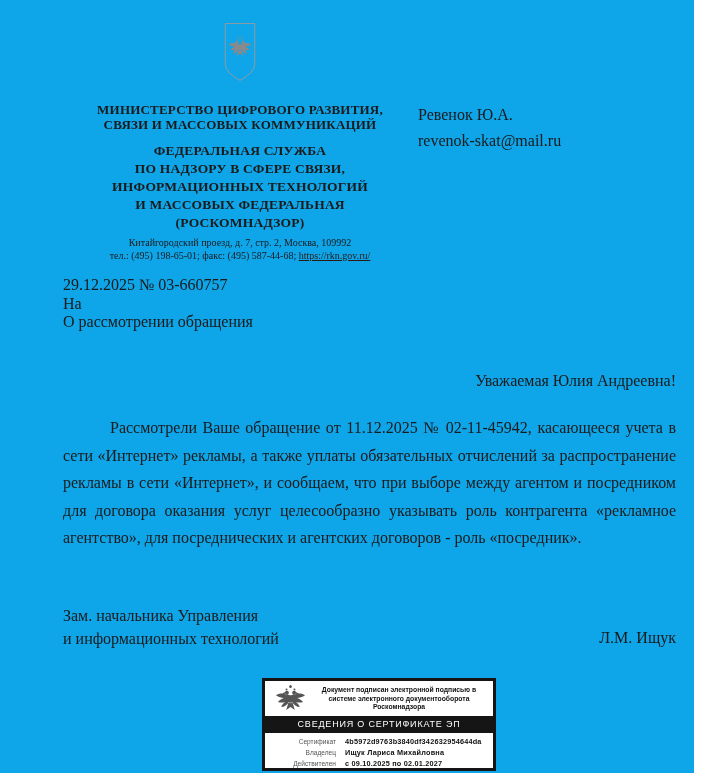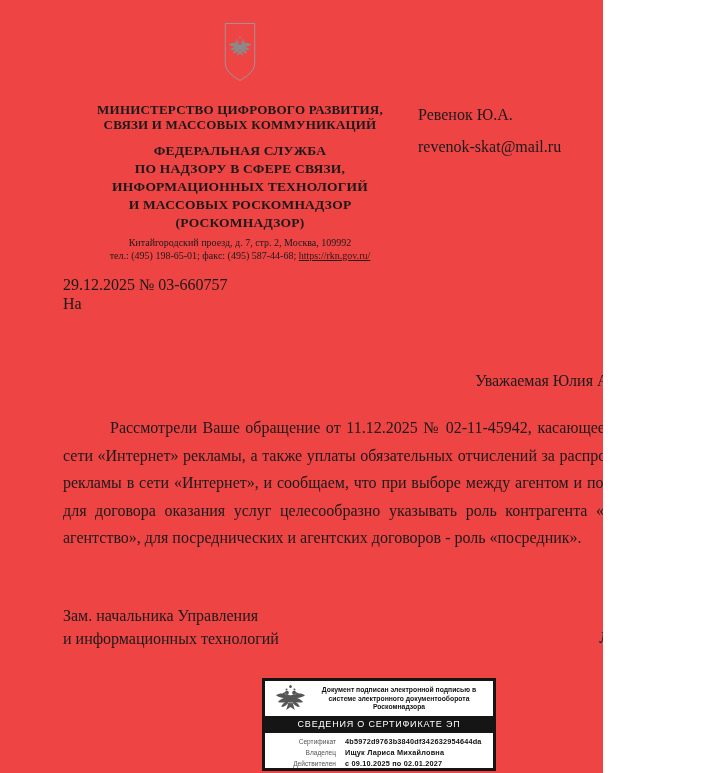--- a/index.html
+++ b/index.html
@@ -1,32 +1,32 @@
 <!DOCTYPE html>
 <html><head>
 <meta charset="utf-8">
 <style>
   html,body{margin:0;padding:0;background:#ffffff;}
-  .page{position:relative;width:603px;height:773px;background:#ef4444;
+  .page{position:relative;width:694px;height:773px;background:#0ea5e9;
         font-family:"Liberation Serif","DejaVu Serif",serif;color:#1a1a1a;overflow:hidden;}
 
   
   .header-left{position:absolute;left:60px;top:12px;width:360px;text-align:center;}
   .emblem{display:block;margin:0 auto;width:46px;height:80px;}
   .ministry{margin-top:10px;font-weight:bold;font-size:13px;line-height:15px;letter-spacing:.2px;}
   .service{margin-top:10px;font-weight:bold;font-size:13.5px;line-height:18px;letter-spacing:.2px;}
   .addr{margin-top:4px;font-size:10px;line-height:13px;}
   .site{text-decoration:underline;color:#2b1a14;cursor:pointer;}
 
   
   .ref{position:absolute;left:63px;top:276px;font-size:16px;line-height:18.5px;}
 
   
   .recipient{position:absolute;left:418px;top:106px;width:210px;text-align:left;font-size:16px;}
-  .recipient .email{margin-top:14px;}
+  .recipient .email{margin-top:8px;}
 
   .salutation{position:absolute;left:63px;top:372px;width:613px;text-align:right;font-size:16px;}
 
   .body-par{position:absolute;left:63px;top:414px;width:613px;font-size:16px;line-height:27.5px;
             text-align:justify;text-align-last:left;text-indent:47px;}
 
   .sig{position:absolute;left:63px;top:604px;width:613px;font-size:16px;line-height:23px;}
   .sig .name{position:absolute;right:0;bottom:1px;}
 
   
@@ -73,37 +73,38 @@
       <use href="#eagle" x="22" y="14" width="56" height="84" style="color:#8a8a8a"></use>
     </svg>
     <div class="ministry">
       <div>МИНИСТЕРСТВО ЦИФРОВОГО РАЗВИТИЯ,</div>
       <div>СВЯЗИ И МАССОВЫХ КОММУНИКАЦИЙ</div>
     </div>
     <div class="service">
       <div>ФЕДЕРАЛЬНАЯ СЛУЖБА</div>
       <div>ПО НАДЗОРУ В СФЕРЕ СВЯЗИ,</div>
       <div>ИНФОРМАЦИОННЫХ ТЕХНОЛОГИЙ</div>
-      <div>И МАССОВЫХ РОСКОМНАДЗОР</div>
+      <div>И МАССОВЫХ ФЕДЕРАЛЬНАЯ</div>
       <div>(РОСКОМНАДЗОР)</div>
     </div>
     <div class="addr">
       <div>Китайгородский проезд, д. 7, стр. 2, Москва, 109992</div>
       <div><span>тел.: (495) 198-65-01; факс: (495) 587-44-68; </span><span class="site">https://rkn.gov.ru/</span></div>
     </div>
   </div>
 
   <div class="recipient">
     <div>Ревенок Ю.А.</div>
     <div class="email">revenok-skat@mail.ru</div>
   </div>
 
   <div class="ref">
     <div>29.12.2025 № 03-660757</div>
     <div>На</div>
+    <div>О рассмотрении обращения</div>
   </div>
 
   <div class="salutation">Уважаемая Юлия Андреевна!</div>
 
   <div class="body-par">Рассмотрели Ваше обращение от 11.12.2025 № 02-11-45942, касающееся учета в сети «Интернет» рекламы, а также уплаты обязательных отчислений за распространение рекламы в сети «Интернет», и сообщаем, что при выборе между агентом и посредником для договора оказания услуг целесообразно указывать роль контрагента «рекламное агентство», для посреднических и агентских договоров - роль «посредник».</div>
 
   <div class="sig">
     <div>Зам. начальника Управления</div>
     <div>и информационных технологий</div>
     <div class="name">Л.М. Ищук</div>

